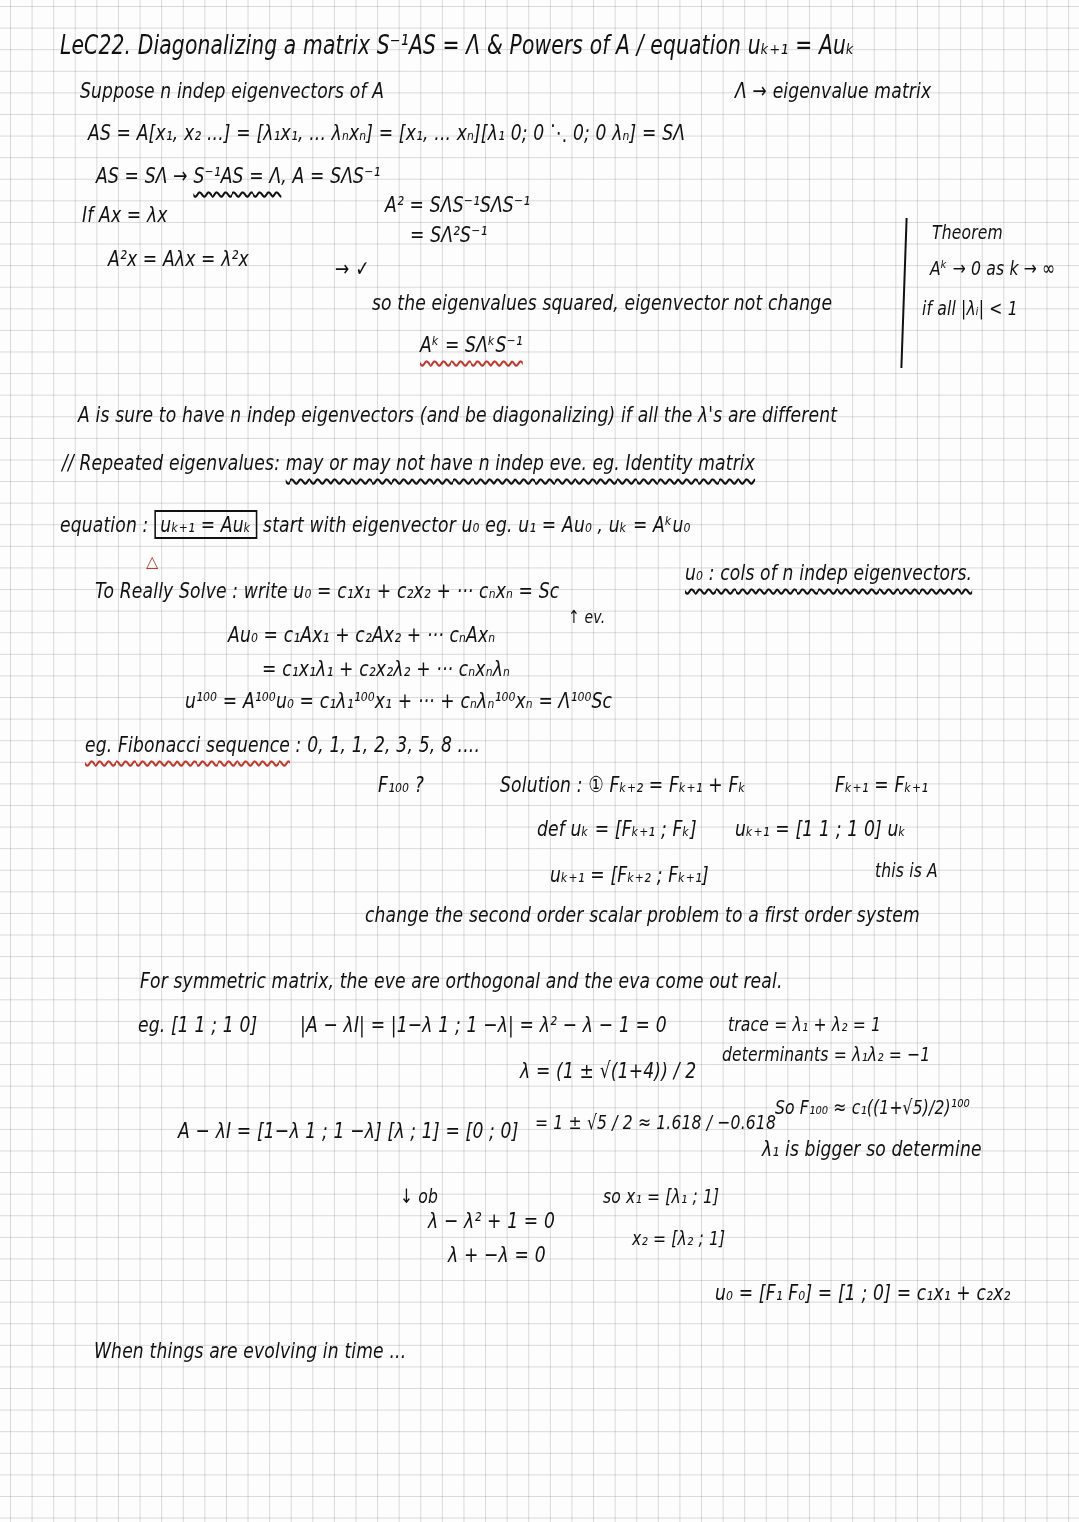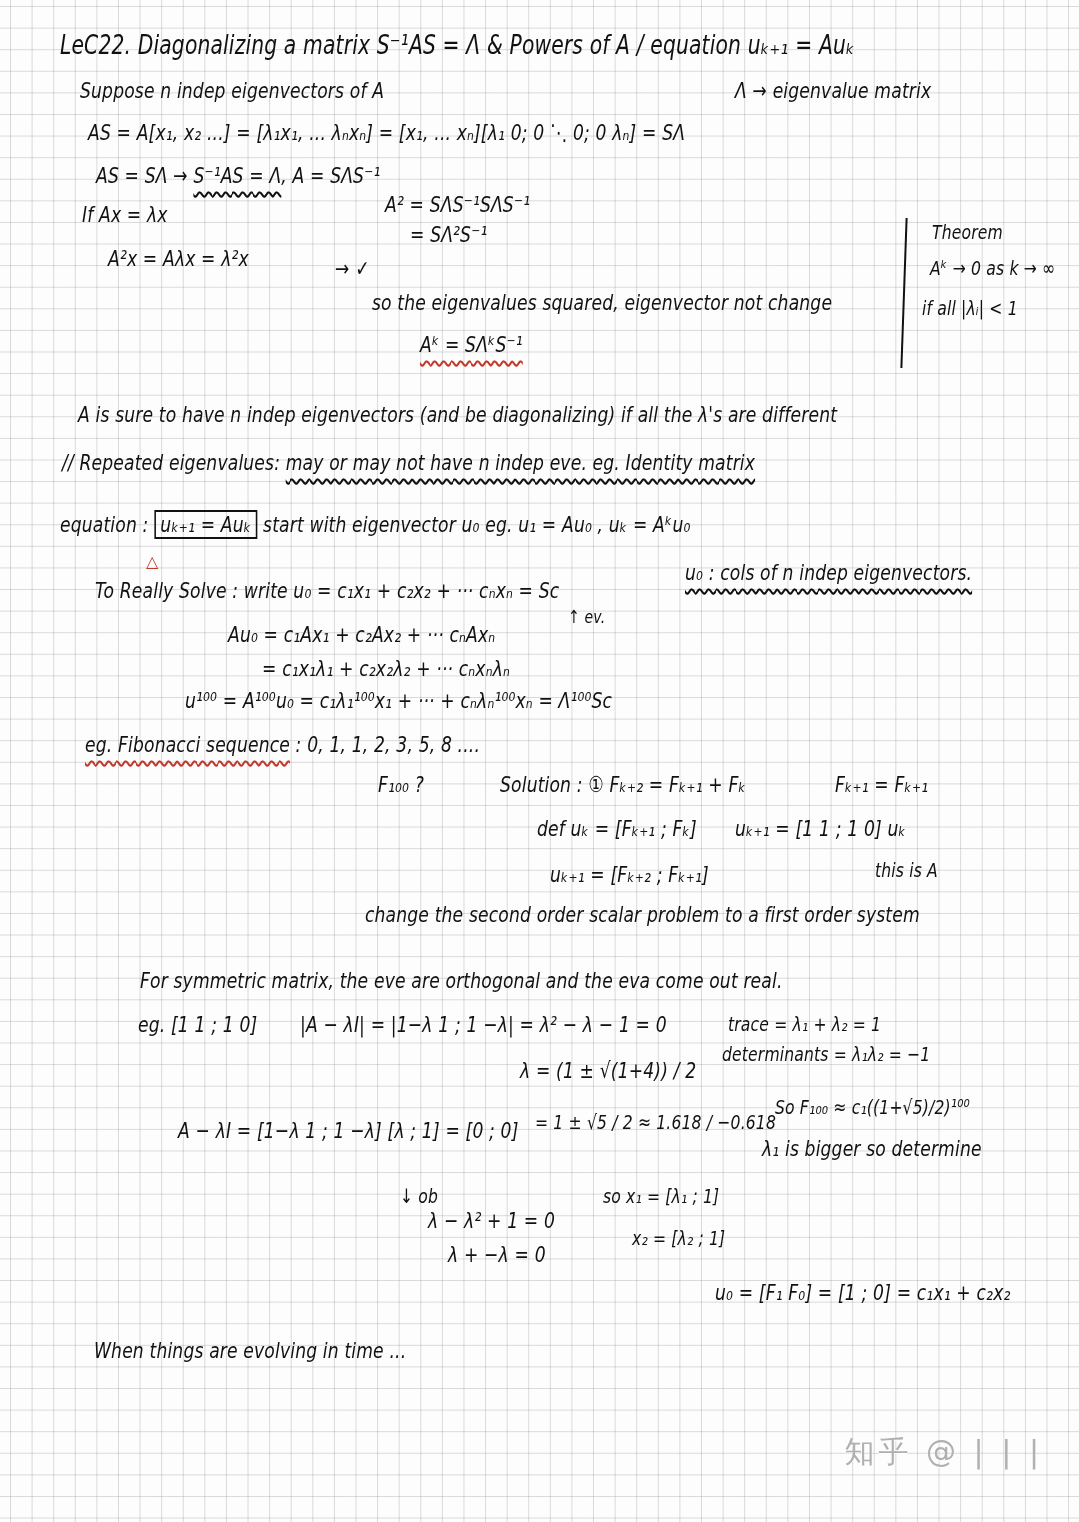--- a/index.html
+++ b/index.html
@@ -126,14 +126,13 @@
 
   <div class="ln f22" style="left:428px; top:1208px;">λ − λ² + 1 = 0</div>
   <div class="ln f20" style="left:632px; top:1226px;">x₂ = [λ₂ ; 1]</div>
 
   <div class="ln f22" style="left:448px; top:1242px;">λ + −λ = 0</div>
 
   <div class="ln f22" style="left:715px; top:1280px;">u₀ = [F₁ F₀] = [1 ; 0] = c₁x₁ + c₂x₂</div>
 
   <div class="ln f22" style="left:94px; top:1338px;">When things are evolving in time ...</div>
 
-  <div class="watermark">知乎 @ | | |</div>
 </div>
 
 </body></html>

